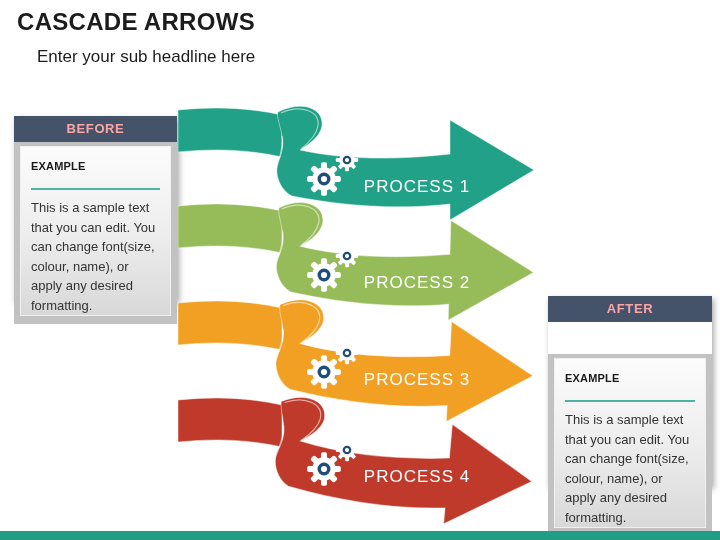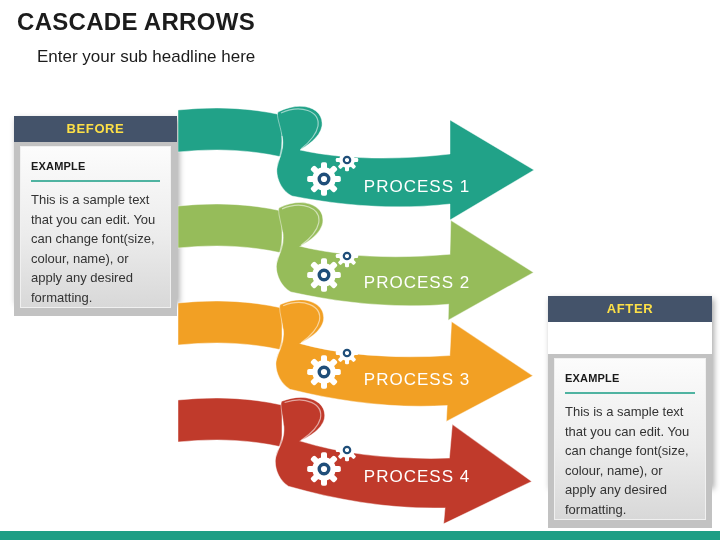--- a/index.html
+++ b/index.html
@@ -15,32 +15,32 @@
     position:absolute; left:17px; top:47px;
     font-size:17px; color:#1c1c1c;margin-left:20px;
   }
   .panel {
     position:absolute; display:flex; flex-direction:column;
     box-shadow:2px 3px 6px rgba(0,0,0,0.35);
   }
   .panel-before { left:14px;  top:116px; width:163px; height:185px; }
   .panel-after  { left:548px; top:296px; width:164px; height:190px;gap:32px; }
   .panel-header {
-    background:#44536A; color:#fde047; font-weight:bold; font-size:13px;
+    background:#44536A; color:#fca5a5; font-weight:bold; font-size:13px;
     text-align:center; padding:5px 16px 6px; letter-spacing:0.6px;
   }
   .panel-body { flex:1; background:#c2c2c2; padding:4px 6px 8px; }
   .panel-inner {
     height:100%; box-sizing:border-box;
     background:linear-gradient(180deg,#fcfcfc 0%,#ececec 55%,#d8d8d8 100%);
     border:1px solid #f0f0f0; padding:13px 10px 0 10px;
   }
   .example-title {
     font-size:11px; font-weight:bold; color:#1a1a1a; letter-spacing:0.2px;
-    padding-bottom:8px; border-bottom:2px solid #4fb3a1; margin-bottom:8px;
+    padding-bottom:16px; border-bottom:2px solid #4fb3a1; margin-bottom:8px;
   }
   .example-text { font-size:13px; line-height:1.5; color:#333333; }
   .arrow-svg { position:absolute; left:178px; width:362px; height:140px; }
   .ribbon { stroke:rgba(255,255,255,0.45); stroke-width:1; }
   .fold-line { fill:none; stroke:rgba(255,255,255,0.55); stroke-width:1.2; }
   .process-label {
     font-family:"Liberation Sans", sans-serif; font-size:17px;
     fill:#ffffff; letter-spacing:1px;
   }
   .footer-bar {

